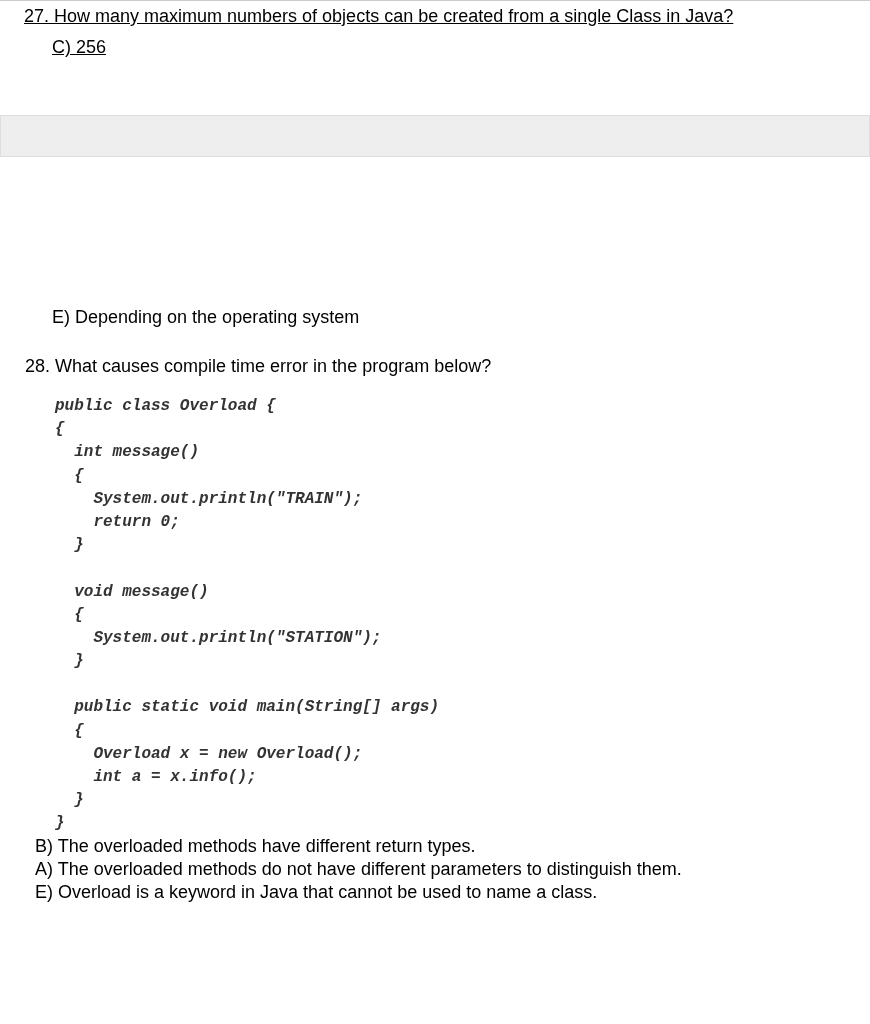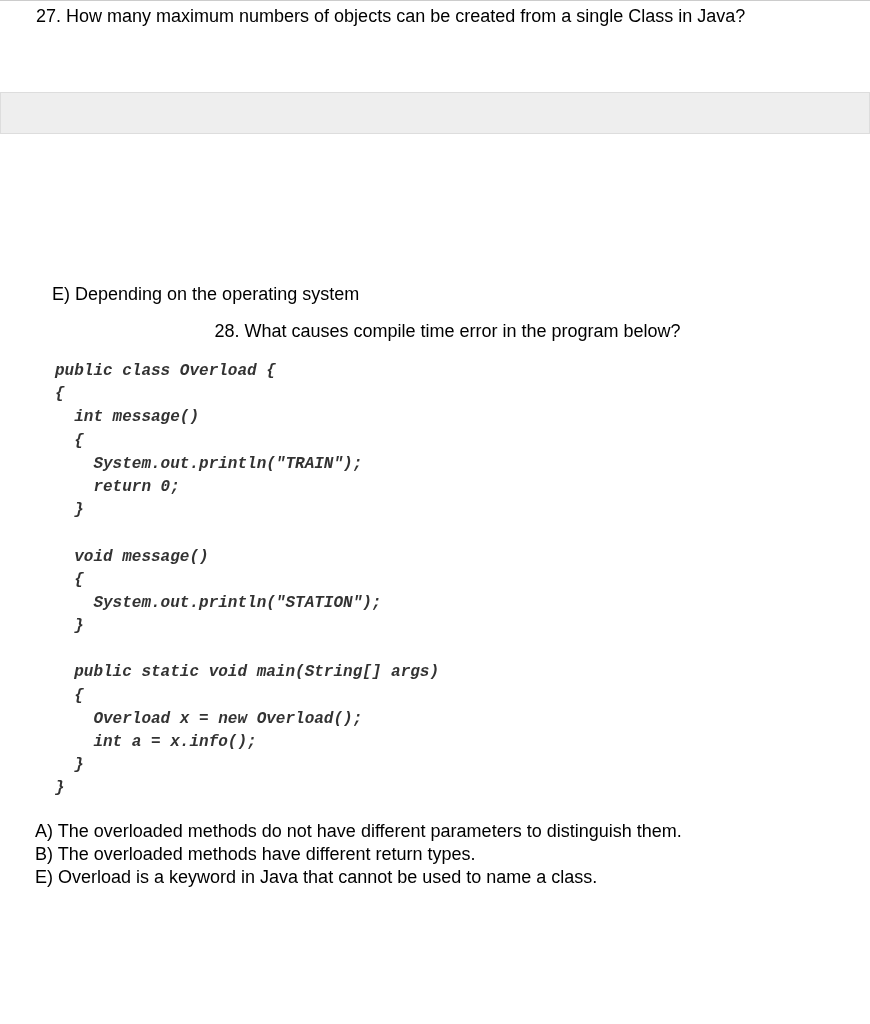--- a/index.html
+++ b/index.html
@@ -9,23 +9,24 @@
     }
     body {
       font-family: Arial, Helvetica, sans-serif;
       font-size: 18px;
       color: #000;
       background: #fff;
       width: 870px;
       padding: 0;
     }
     .question-block {
-      padding-left: 36px;
+      padding-left: 24px;
       padding-top: 5px;
       padding-bottom: 5px;
+      text-decoration: underline;
     }
     .question-number-line {
       margin-bottom: 10px;
     }
     .q27-top {
       border-top: 1px solid #ccc;
     }
     .options {
       padding-left: 28px;
       margin-top: 10px;
@@ -36,53 +37,52 @@
     .separator-bar {
       width: 100%;
       height: 42px;
       background: #eeeeee;
       border: 1px solid #ddd;
       margin-top: 50px;
       margin-bottom: 150px;
     }
     .continued-block {
       padding-left: 52px;
-      margin-bottom: 16px;
+      margin-bottom: 28px;
     }
     .q28-block {
       padding-left: 25px;
     }
     .q28-question {
       margin-bottom: 18px;
-      text-align: center;
     }
     .code-block {
       font-family: "Courier New", Courier, monospace;
       font-style: italic;
       font-size: 16px;
       line-height: 1.45;
       white-space: pre;
       padding-left: 30px;
-      margin-bottom: 20px;
       font-weight: bold;
       color: #333;
     }
     .q28-options {
       padding-left: 10px;
     }
     .q28-options .option-line {
       margin-bottom: 2px;
     }
   </style>
 </head>
 <body>
 
 <div class="question-block q27-top">
   <div class="question-number-line">27. How many maximum numbers of objects can be created from a single Class in Java?</div>
   <div class="options">
+    <div class="option-line">C) 256</div>
   </div>
 </div>
 
 <div class="separator-bar"></div>
 
 <div class="continued-block">
   <div class="option-line">E) Depending on the operating system</div>
 </div>
 
 <div class="q28-block">
@@ -100,17 +100,17 @@
     System.out.println("STATION");
   }
 
   public static void main(String[] args)
   {
     Overload x = new Overload();
     int a = x.info();
   }
 }</div>
   <div class="q28-options">
+    <div class="option-line">B) The overloaded methods have different return types.</div>
     <div class="option-line">A) The overloaded methods do not have different parameters to distinguish them.</div>
-    <div class="option-line">B) The overloaded methods have different return types.</div>
     <div class="option-line">E) Overload is a keyword in Java that cannot be used to name a class.</div>
   </div>
 </div>
 
 </body></html>

